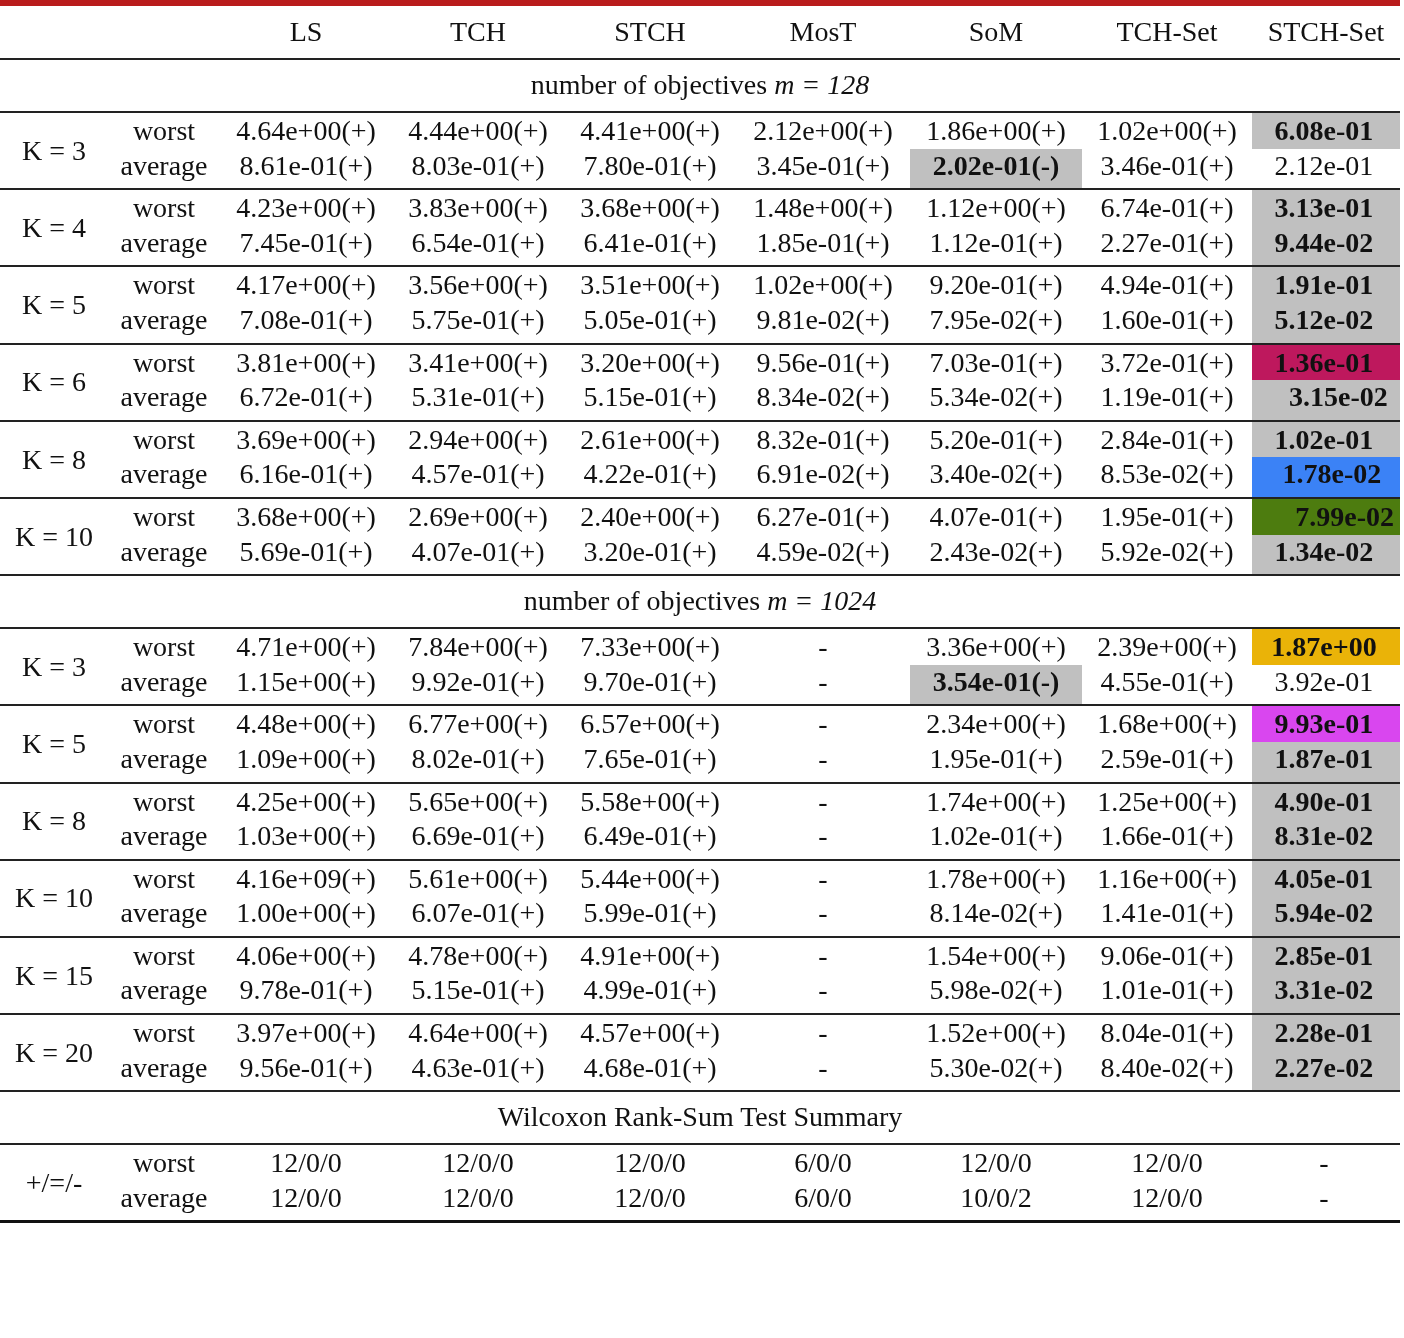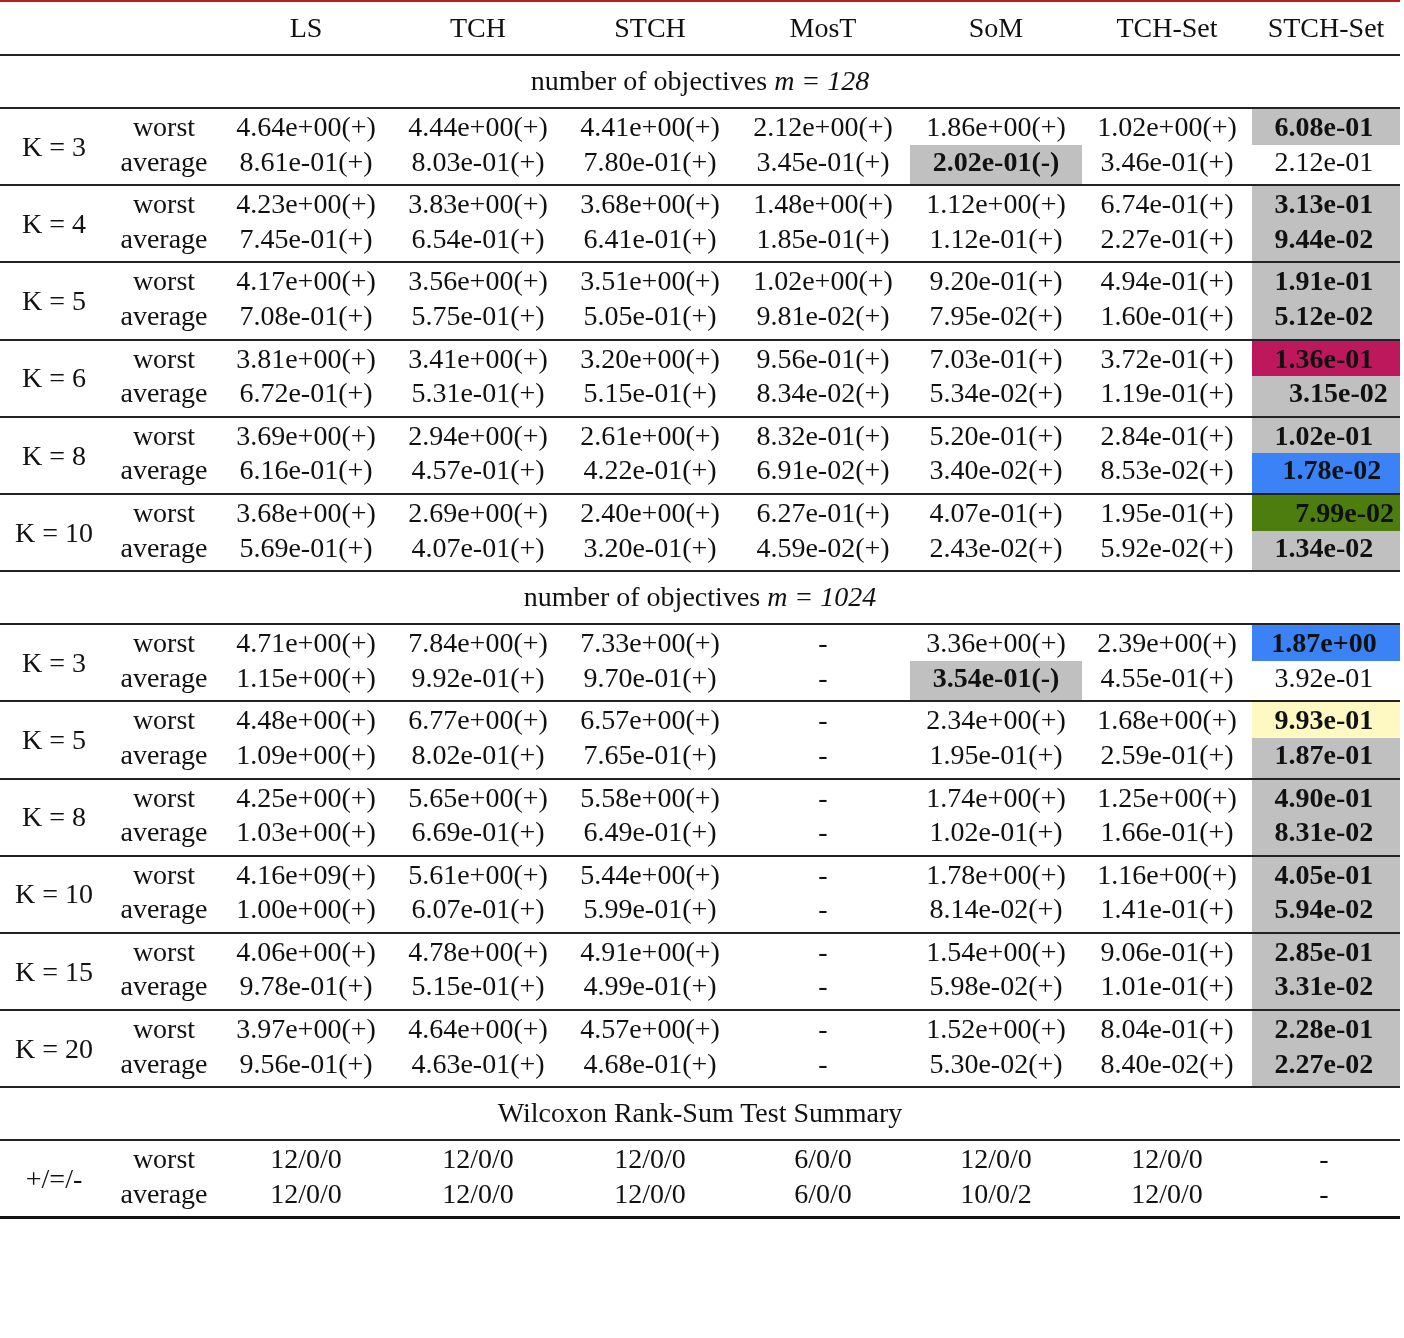--- a/index.html
+++ b/index.html
@@ -21,21 +21,21 @@
   col.c-k { width: 108px; }
   col.c-stat { width: 112px; }
   col.c-ls { width: 172px; }
   col.c-tch { width: 172px; }
   col.c-stch { width: 172px; }
   col.c-most { width: 174px; }
   col.c-som { width: 172px; }
   col.c-tchset { width: 170px; }
   col.c-stchset { width: 148px; }
 
-  .rule-top { border-top: 2px solid #b91c1c; }
+  .rule-top { border-top: 6px solid #b91c1c; }
   .rule-mid { border-top: 2px solid #222; }
   .rule-bot { border-bottom: 3px solid #111; }
 
   tr.head-row th { height: 52px; vertical-align: middle; }
   tr.section-row td { height: 51px; vertical-align: middle; }
   td.k-label { text-align: left; padding-left: 10px; vertical-align: middle; margin-left: 28px; }
   td.stat { text-align: left; padding-left: 2px; }
   td.cell { position: relative; }
   td.cell span.v { display: inline-block; padding: 0 2px; }
   td.cell.hl { background: #c0c0c0; }
@@ -208,42 +208,42 @@
       </tr>
       <tr class="first rule-mid">
         <td class="k-label" rowspan="2">K = 3</td>
         <td class="stat">worst</td>
         <td class="cell"><span class="v">4.71e+00(+)</span></td>
         <td class="cell"><span class="v">7.84e+00(+)</span></td>
         <td class="cell"><span class="v">7.33e+00(+)</span></td>
         <td class="cell"><span class="v">-</span></td>
         <td class="cell"><span class="v">3.36e+00(+)</span></td>
         <td class="cell"><span class="v">2.39e+00(+)</span></td>
-        <td class="cell hl bold last-col" style="background: #3b82f6;"><span class="v">1.87e+00</span></td>
+        <td class="cell hl bold last-col" style="background: #eab308;"><span class="v">1.87e+00</span></td>
       </tr>
       <tr class="second">
         <td class="stat">average</td>
         <td class="cell"><span class="v">1.15e+00(+)</span></td>
         <td class="cell"><span class="v">9.92e-01(+)</span></td>
         <td class="cell"><span class="v">9.70e-01(+)</span></td>
         <td class="cell"><span class="v">-</span></td>
         <td class="cell hl bold" style="background: rgb(192, 192, 192);"><span class="v">3.54e-01(-)</span></td>
         <td class="cell"><span class="v">4.55e-01(+)</span></td>
         <td class="cell last-col"><span class="v">3.92e-01</span></td>
       </tr>
       <tr class="first rule-mid">
         <td class="k-label" rowspan="2">K = 5</td>
         <td class="stat">worst</td>
         <td class="cell"><span class="v">4.48e+00(+)</span></td>
         <td class="cell"><span class="v">6.77e+00(+)</span></td>
         <td class="cell"><span class="v">6.57e+00(+)</span></td>
         <td class="cell"><span class="v">-</span></td>
         <td class="cell"><span class="v">2.34e+00(+)</span></td>
         <td class="cell"><span class="v">1.68e+00(+)</span></td>
-        <td class="cell hl bold last-col" style="background: #fef9c3;"><span class="v">9.93e-01</span></td>
+        <td class="cell hl bold last-col" style="background: #d946ef;"><span class="v">9.93e-01</span></td>
       </tr>
       <tr class="second">
         <td class="stat">average</td>
         <td class="cell"><span class="v">1.09e+00(+)</span></td>
         <td class="cell"><span class="v">8.02e-01(+)</span></td>
         <td class="cell"><span class="v">7.65e-01(+)</span></td>
         <td class="cell"><span class="v">-</span></td>
         <td class="cell"><span class="v">1.95e-01(+)</span></td>
         <td class="cell"><span class="v">2.59e-01(+)</span></td>
         <td class="cell hl bold last-col" style="background: rgb(192, 192, 192);"><span class="v">1.87e-01</span></td>

